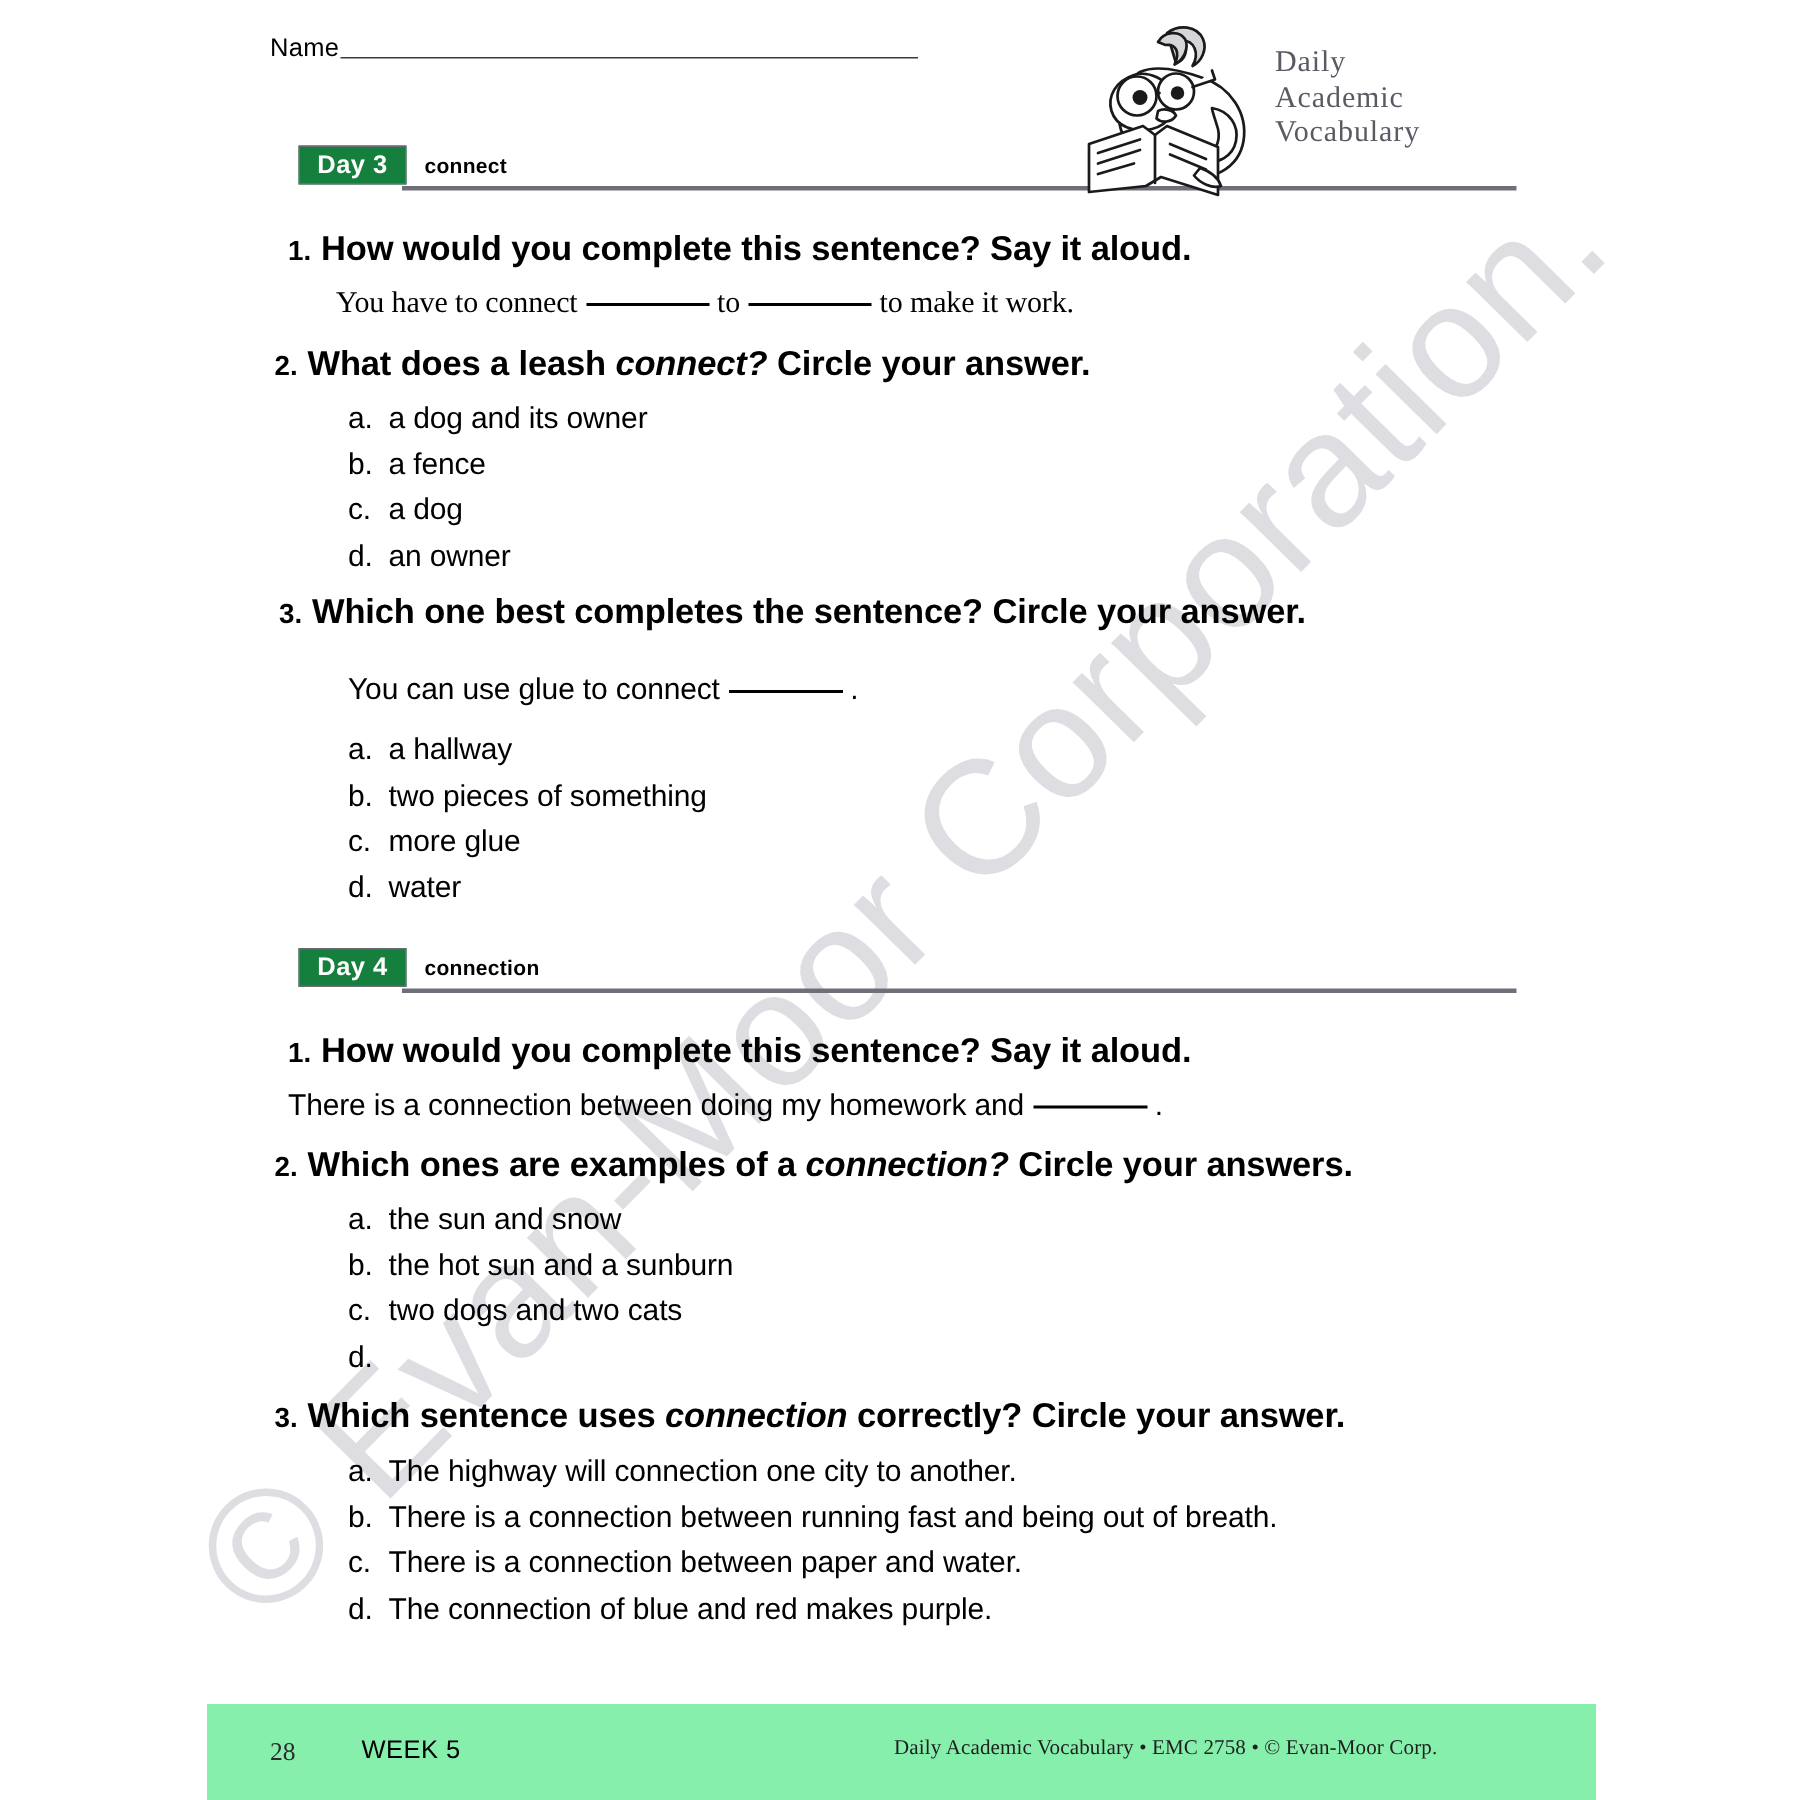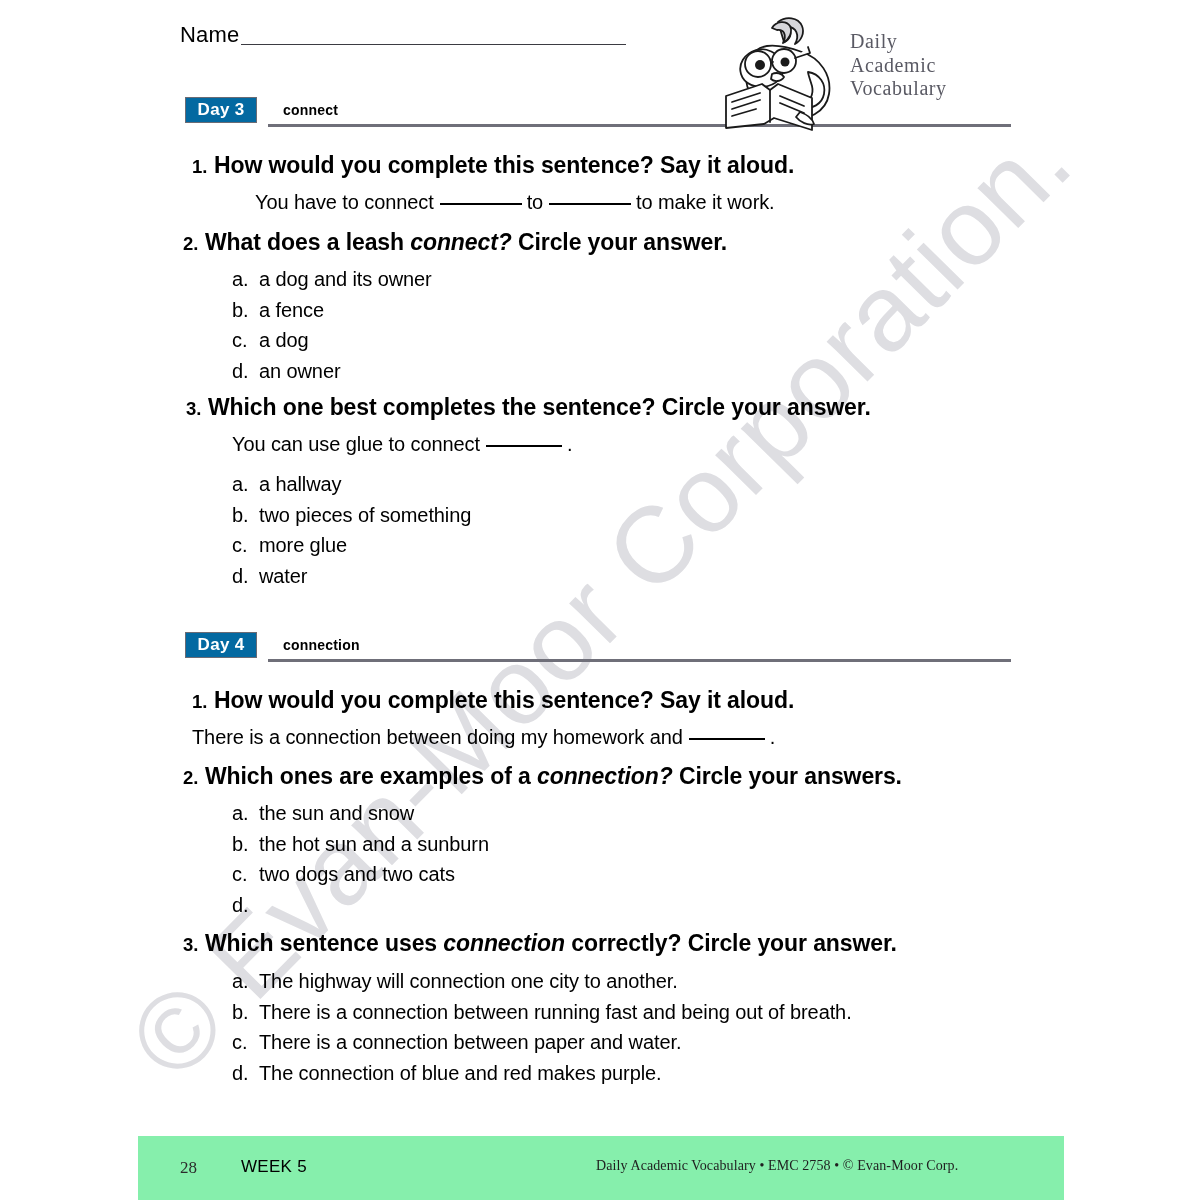--- a/index.html
+++ b/index.html
@@ -42,21 +42,21 @@
   
   .name-row {
     position: absolute;
     left: 180px;
     top: 22px;
     display: flex;
     align-items: baseline;
     z-index: 10;
   }
   .name-label {
-    font-size: 22px;
+    font-size: 17px;
     letter-spacing: 0.2px;
   }
   .name-rule {
     width: 385px;
     border-bottom: 1.5px solid #3b3b42;
     margin-left: 1px;
     height: 1px;
     align-self: flex-end;
     margin-bottom: 3px;
   }
@@ -93,27 +93,27 @@
   
   .day-header {
     position: absolute;
     left: 183px;
     z-index: 10;
     width: 828px;
     height: 34px;
   }
   .day-badge {
     position: absolute;
-    left: 2px;
+    left: 16px;
     top: 0;
     height: 26px;
     min-width: 72px;
     padding: 0 8px;
     box-sizing: border-box;
-    background: #0369a1;
+    background: #15803d;
     border: 1.5px solid #6b6b74;
     color: #ffffff;
     font-size: 17px;
     font-weight: 700;
     letter-spacing: 0.3px;
     display: flex;
     align-items: center;
     justify-content: center;
   }
   .day-word {
@@ -290,21 +290,21 @@
     <div class="day-badge">Day 3</div>
     <div class="day-word">connect</div>
     <div class="day-rule"></div>
   </div>
 
   <div class="q" style="left:192px; top:152px;">
     <div class="q-line">
       <span class="q-num">1.</span>
       <span class="q-text">How would you complete this sentence? Say it aloud.</span>
     </div>
-    <div class="prompt" style="margin-left:63px; margin-top:12px;">
+    <div class="prompt" style="margin-left:32px; margin-top:12px;font-family:Liberation Serif, serif;">
       <span>You have to connect </span>
       <span class="blank"></span>
       <span> to </span>
       <span class="blank"></span>
       <span> to make it work.</span>
     </div>
   </div>
 
   <div class="q" style="left:183px; top:229px;">
     <div class="q-line">
@@ -329,21 +329,21 @@
         <span>an owner</span>
       </li>
     </ul>
   </div>
 
   <div class="q" style="left:186px; top:394px;">
     <div class="q-line">
       <span class="q-num">3.</span>
       <span class="q-text">Which one best completes the sentence? Circle your answer.</span>
     </div>
-    <div class="prompt" style="margin-left:46px; margin-top:12px;">
+    <div class="prompt" style="margin-left:46px; margin-top:28px;">
       <span>You can use glue to connect </span>
       <span class="blank short"></span>
       <span>.</span>
     </div>
     <ul class="choices" style="margin-left:46px; margin-top:13px;">
       <li class="choice">
         <span class="choice-letter">a.</span>
         <span>a hallway</span>
       </li>
       <li class="choice">

